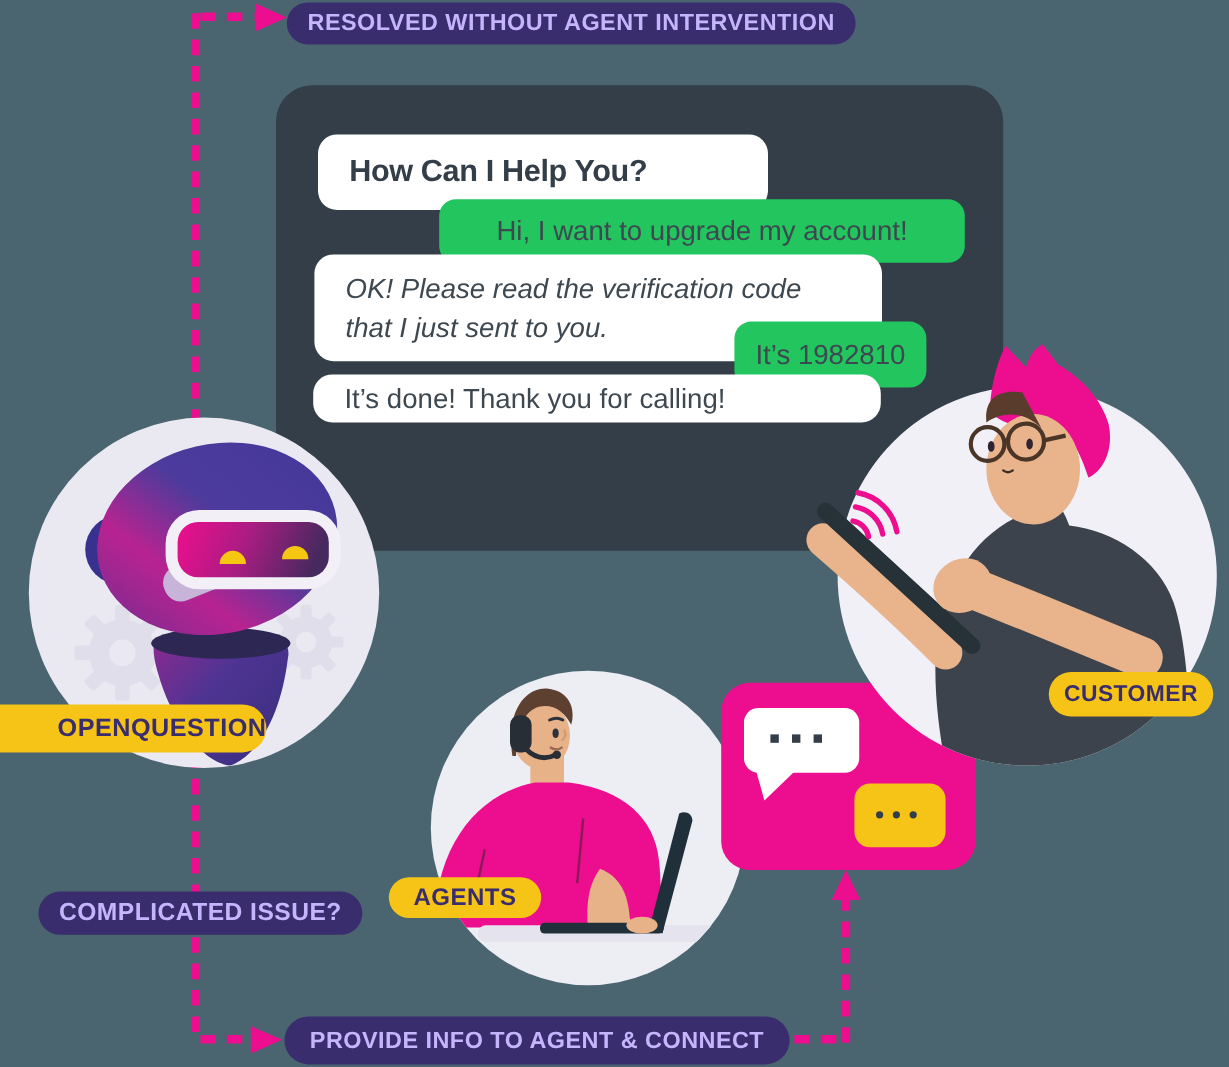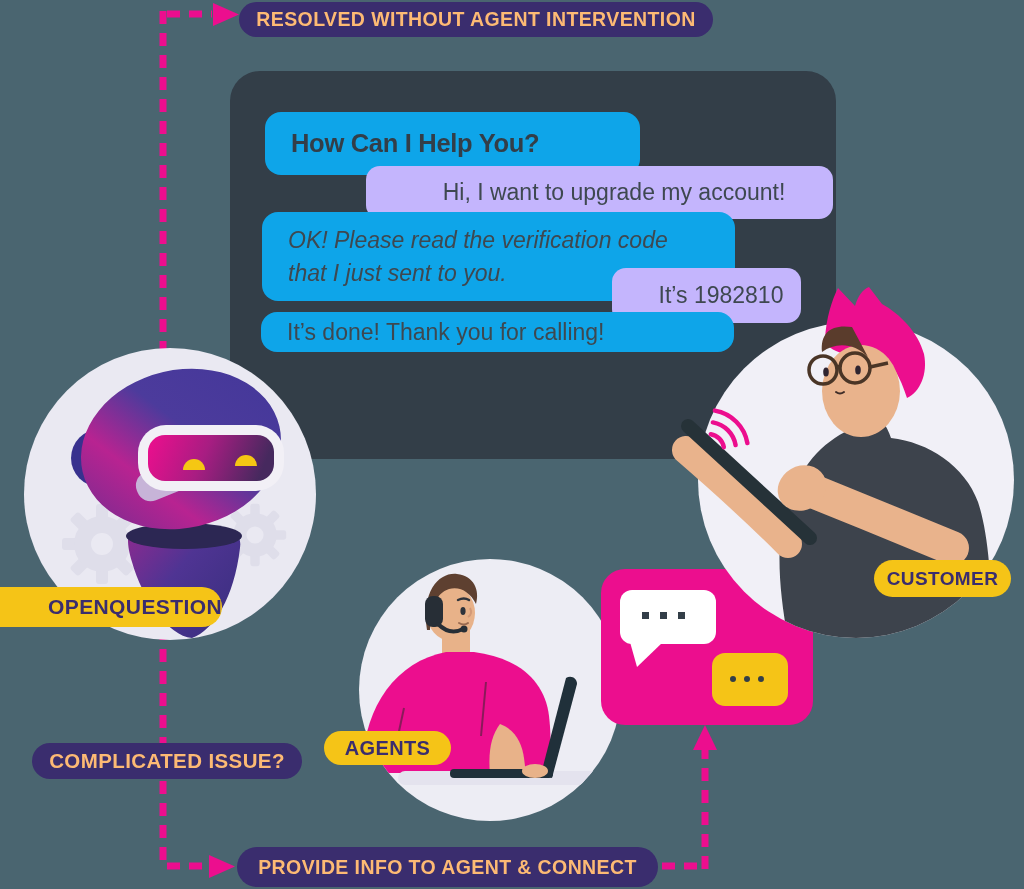--- a/index.html
+++ b/index.html
@@ -10,33 +10,33 @@
   .flow{position:absolute;left:0;top:0;z-index:1;}
   
   .chat-window{
     position:absolute;left:230px;top:71px;width:606px;height:388px;
     background:#333e48;border-radius:30px;z-index:2;
   }
   .bubble{
     position:absolute;display:flex;align-items:center;z-index:2;
     color:#3e4850;font-size:23px;line-height:31px;white-space:nowrap;
   }
-  .bubble.white{background:#0ea5e9;border-radius:16px;}
-  .bubble.yellow{background:#c4b5fd;border-radius:14px;justify-content:center;padding-left:29px;}
+  .bubble.white{background:#ffffff;border-radius:16px;}
+  .bubble.yellow{background:#22c55e;border-radius:14px;justify-content:center;}
   .bubble.left{padding:0 26px;}
   .b1{left:265px;top:112px;width:323px;height:63px;font-size:25.5px;font-weight:bold;letter-spacing:-0.3px;color:#333e48;}
   .b2{left:366px;top:166px;width:438px;height:53px;}
   .b3{left:262px;top:212px;width:421px;height:89px;white-space:normal;line-height:33px;font-style:italic;}
   .b4{left:612px;top:268px;width:160px;height:55px;}
   .b5{left:261px;top:312px;width:421px;height:40px;}
   .b6{left:349px;top:369px;width:383px;height:57px;}
   
   .pill-dark{
     position:absolute;display:flex;align-items:center;justify-content:center;
-    background:#3a2d6e;color:#fdba74;font-weight:bold;letter-spacing:0.4px;z-index:3;
+    background:#3a2d6e;color:#c4b5fd;font-weight:bold;letter-spacing:0.4px;z-index:3;
   }
   .pill-top{left:239px;top:2px;width:474px;height:35px;border-radius:18px;font-size:19.5px;}
   .pill-complicated{left:32px;top:743px;width:270px;height:36px;border-radius:18px;font-size:20.5px;}
   .pill-bottom{left:237px;top:847px;width:421px;height:40px;border-radius:20px;font-size:19.5px;}
   
   .pill-yellow{
     position:absolute;display:flex;align-items:center;justify-content:center;
     background:#f5c417;color:#3a2d6e;font-weight:bold;z-index:7;letter-spacing:0.4px;
   }
   .label-openquestion{left:0;top:587px;width:205px;height:40px;border-radius:0 22px 22px 0;

